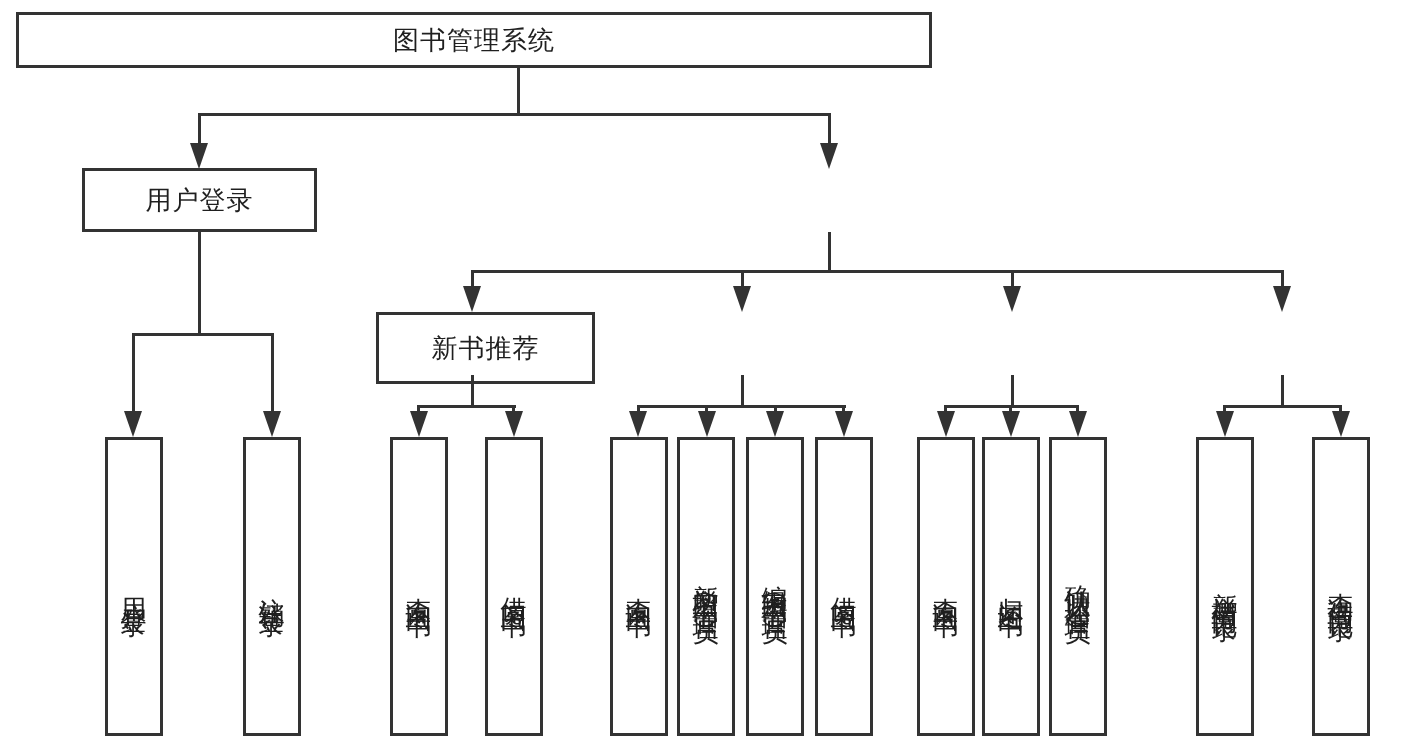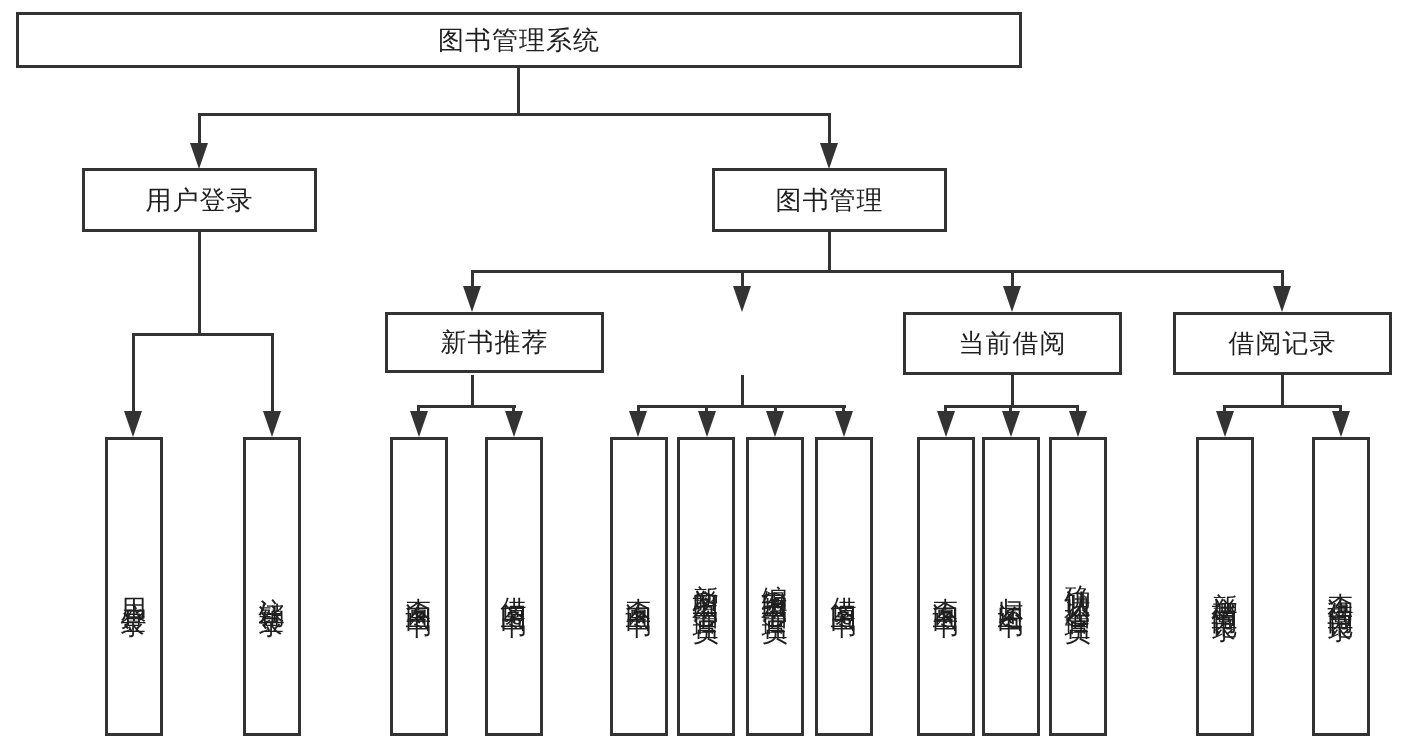--- a/index.html
+++ b/index.html
@@ -27,64 +27,55 @@
   .watermark {
     position:absolute; right:14px; bottom:6px;
     font-size:20px; color:#9b9b9b; letter-spacing:1px; white-space:nowrap;
   }
 </style>
 </head>
 <body>
 
 <div id="canvas">
 
-  <div class="box" style="left:16px;top:12px;width:1006px;height:56px">
+  <div class="box" style="left:16px;top:12px;width:916px;height:56px">
     <span>图书管理系统</span>
   </div>
 
   <div class="vline" style="left:517px;top:68px;height:48px"></div>
   <div class="hline" style="left:198px;top:113px;width:633px"></div>
   <div class="vline" style="left:198px;top:113px;height:32px"></div>
   <div class="vline" style="left:828px;top:113px;height:32px"></div>
   <div class="arrow" style="left:190px;top:143px"></div>
   <div class="arrow" style="left:820px;top:143px"></div>
 
   <div class="box" style="left:82px;top:168px;width:235px;height:64px">
     <span>用户登录</span>
-  </div>
-  <div class="box" style="left:712px;top:168px;width:235px;height:64px">
-    <span>图书管理</span>
   </div>
 
   <div class="vline" style="left:198px;top:232px;height:104px"></div>
   <div class="hline" style="left:132px;top:333px;width:142px"></div>
   <div class="vline" style="left:132px;top:336px;height:77px"></div>
   <div class="vline" style="left:271px;top:336px;height:77px"></div>
   <div class="arrow" style="left:124px;top:411px"></div>
   <div class="arrow" style="left:263px;top:411px"></div>
 
   <div class="vline" style="left:828px;top:232px;height:41px"></div>
   <div class="hline" style="left:471px;top:270px;width:813px"></div>
   <div class="vline" style="left:471px;top:273px;height:15px"></div>
   <div class="vline" style="left:741px;top:273px;height:15px"></div>
   <div class="vline" style="left:1011px;top:273px;height:15px"></div>
   <div class="vline" style="left:1281px;top:273px;height:15px"></div>
   <div class="arrow" style="left:463px;top:286px"></div>
   <div class="arrow" style="left:733px;top:286px"></div>
   <div class="arrow" style="left:1003px;top:286px"></div>
   <div class="arrow" style="left:1273px;top:286px"></div>
 
-  <div class="box" style="left:385px;top:312px;width:219px;height:61px">
+  <div class="box" style="left:376px;top:312px;width:219px;height:72px">
     <span>新书推荐</span>
-  </div>
-  <div class="box" style="left:903px;top:312px;width:219px;height:63px">
-    <span>当前借阅</span>
-  </div>
-  <div class="box" style="left:1173px;top:312px;width:219px;height:63px">
-    <span>借阅记录</span>
   </div>
 
   <div class="vline" style="left:471px;top:375px;height:33px"></div>
   <div class="hline" style="left:417px;top:405px;width:99px"></div>
   <div class="vline" style="left:417px;top:408px;height:5px"></div>
   <div class="vline" style="left:512px;top:408px;height:5px"></div>
   <div class="arrow" style="left:410px;top:411px"></div>
   <div class="arrow" style="left:505px;top:411px"></div>
 
   <div class="vline" style="left:741px;top:375px;height:33px"></div>

